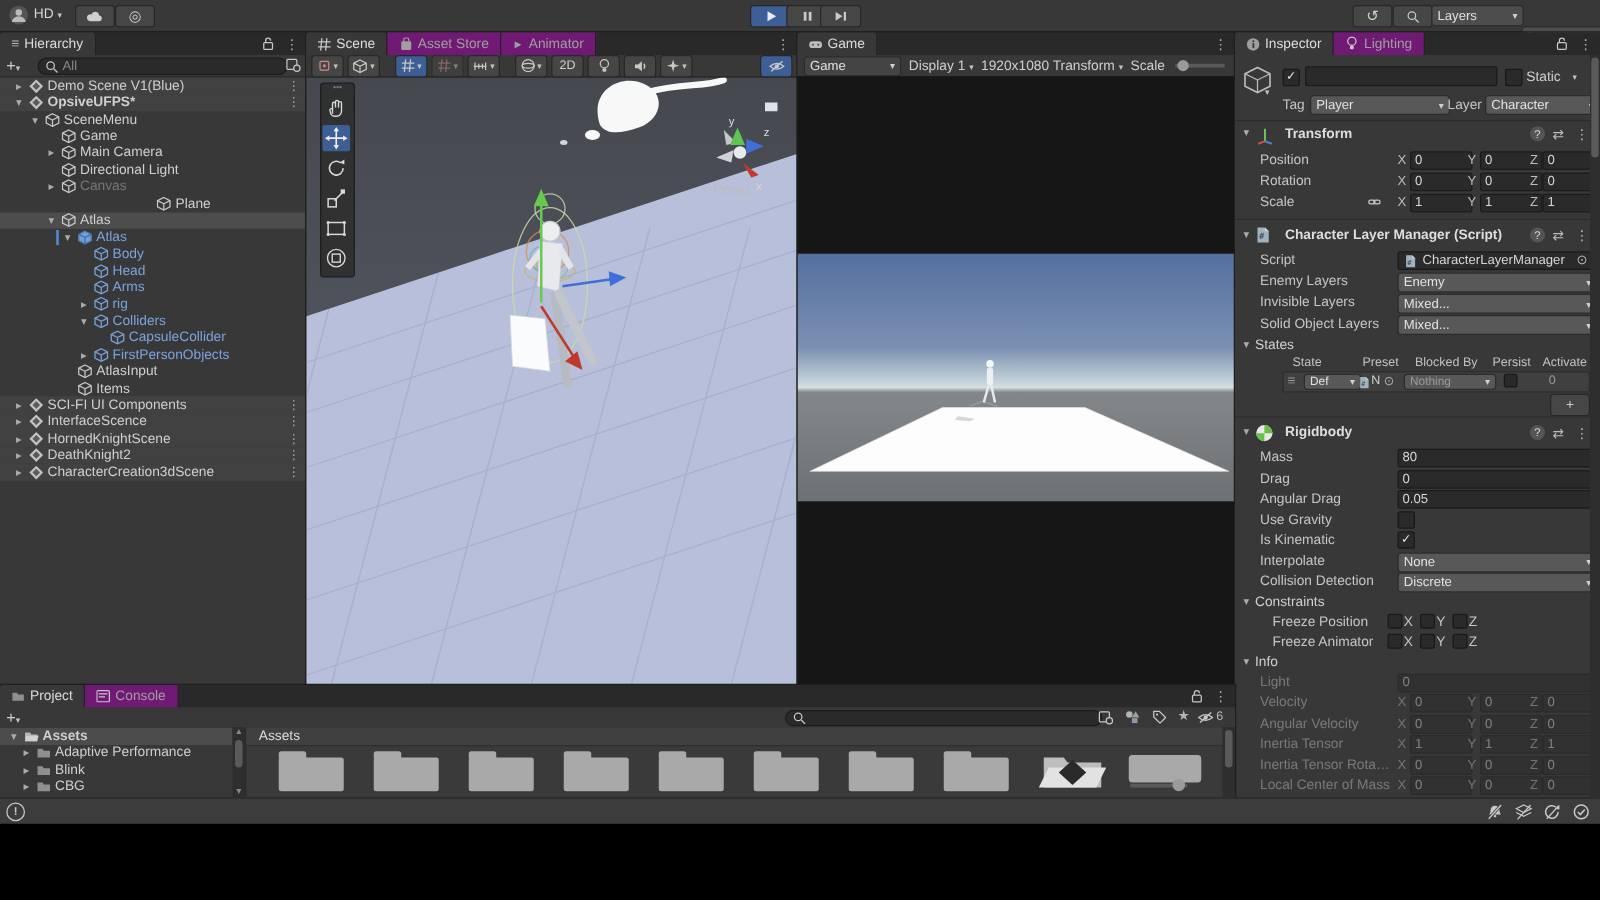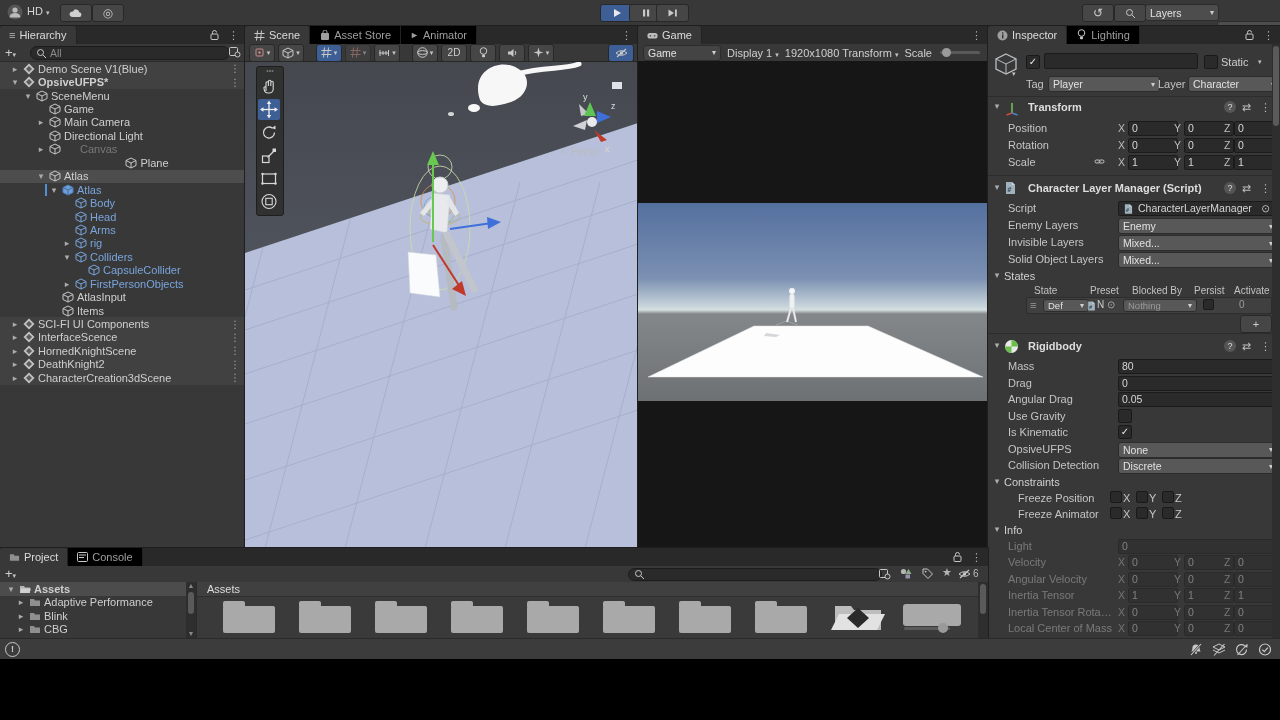--- a/index.html
+++ b/index.html
@@ -2,21 +2,21 @@
 <html><head>
 <meta charset="utf-8">
 <style>
   html,body{margin:0;padding:0;background:#000;}
   #stage{position:relative;width:1280px;height:720px;background:#000;overflow:hidden;
          font-family:"Liberation Sans",sans-serif;font-size:11px;color:#cfcfcf;
          -webkit-font-smoothing:antialiased;}
   .abs{position:absolute;}
   .panel{position:absolute;background:#383838;outline:1px solid #1f1f1f;}
   .tabbar{position:absolute;left:0;top:0;right:0;height:18px;background:#292929;display:flex;align-items:stretch;}
-  .tab{display:flex;align-items:center;gap:4px;padding:0 9px;background:#000000;color:#9f9f9f;
+  .tab{display:flex;align-items:center;gap:4px;padding:0 9px;background:#701a75;color:#9f9f9f;
        border-right:1px solid #222;cursor:default;}
   .tab.active{background:#383838;color:#dcdcdc;border-radius:3px 3px 0 0;}
   .tab .ticon{display:inline-flex;width:11px;height:11px;}
   .tbar-right{margin-left:auto;display:flex;align-items:center;gap:8px;padding:0 6px;color:#aaa;}
   .menu-dots{color:#b5b5b5;font-size:11px;cursor:default;}
   .icon{display:inline-flex;align-items:center;justify-content:center;}
   .field{background:#2a2a2a;border:1px solid #1b1b1b;border-radius:2px;color:#d6d6d6;
          font-size:10.5px;line-height:13px;padding:0 3px;overflow:hidden;white-space:nowrap;}
   .dd{background:#585858;border:1px solid #2c2c2c;border-radius:3px;color:#e2e2e2;font-size:10.5px;
       display:flex;align-items:center;padding:0 4px;position:relative;overflow:hidden;white-space:nowrap;}
@@ -28,21 +28,21 @@
          display:inline-flex;align-items:center;justify-content:center;}
   .searchbox{background:#2a2a2a;border:1px solid #1c1c1c;border-radius:8px;display:flex;align-items:center;
              gap:3px;padding:0 5px;color:#8a8a8a;font-size:10.5px;}
   
   .hrow{position:relative;height:13.45px;display:flex;align-items:center;gap:3px;cursor:default;}
   .hrow .lbl{white-space:nowrap;}
   .hrow.bgheader{background:#414141;}
   .hrow.bghl{background:#4d4d4d;}
   .hrow .rmenu{position:absolute;right:5px;color:#a9a9a9;font-size:10px;}
   .tint-blue{color:#79a5dc;}
-  .tint-dim{color:#787878;margin-left:16px;}
+  .tint-dim{color:#787878;}
   .tint-normal{color:#cfcfcf;}
   .selbar{position:absolute;width:2px;height:12px;background:#4f8fd4;}
   .ilabel{position:absolute;left:20px;width:104px;color:#c5c5c5;white-space:nowrap;overflow:hidden;
           text-overflow:ellipsis;}
   .axis{position:absolute;color:#bdbdbd;font-size:10.5px;}
   .vfield{position:absolute;height:13px;width:42px;}
   .comp-title{font-weight:bold;color:#dedede;}
   .sep{position:absolute;left:0;right:0;height:1px;background:#2c2c2c;}
   .dimrow{opacity:.45;}
   
@@ -938,21 +938,21 @@
         <span class="ilabel" style="top:316px;">Mass</span>
         <span class="field" style="position:absolute;left:130px;top:315px;width:148px;height:13px;">80</span>
         <span class="ilabel" style="top:332.5px;">Drag</span>
         <span class="field" style="position:absolute;left:130px;top:331.5px;width:148px;height:13px;">0</span>
         <span class="ilabel" style="top:349px;">Angular Drag</span>
         <span class="field" style="position:absolute;left:130px;top:348px;width:148px;height:13px;">0.05</span>
         <span class="ilabel" style="top:365.5px;">Use Gravity</span>
         <span class="cb" style="position:absolute;left:130px;top:364.5px;"></span>
         <span class="ilabel" style="top:382px;">Is Kinematic</span>
         <span class="cb" style="position:absolute;left:130px;top:381px;">✓</span>
-        <span class="ilabel" style="top:398.5px;">OpsiveUFPS</span>
+        <span class="ilabel" style="top:398.5px;">Interpolate</span>
         <span class="dd" style="position:absolute;left:130px;top:397.5px;width:150px;height:14px;">None<span class="caret">▾</span></span>
         <span class="ilabel" style="top:415px;">Collision Detection</span>
         <span class="dd" style="position:absolute;left:130px;top:414px;width:150px;height:14px;">Discrete<span class="caret">▾</span></span>
         <span class="foldout" style="position:absolute;left:4px;top:431.5px;">▾</span>
        <span style="position:absolute;left:16px;top:431.5px;color:#d0d0d0;">Constraints</span>
         <span class="ilabel" style="left:30px;top:447.5px;">Freeze Position</span>
         <span class="cb" style="position:absolute;left:122px;top:446.5px;width:10px;height:10px;"></span>
       <span style="position:absolute;left:135px;top:447.5px;color:#c5c5c5;">X</span>
         <span class="cb" style="position:absolute;left:148px;top:446.5px;width:10px;height:10px;"></span>
       <span style="position:absolute;left:161px;top:447.5px;color:#c5c5c5;">Y</span>

